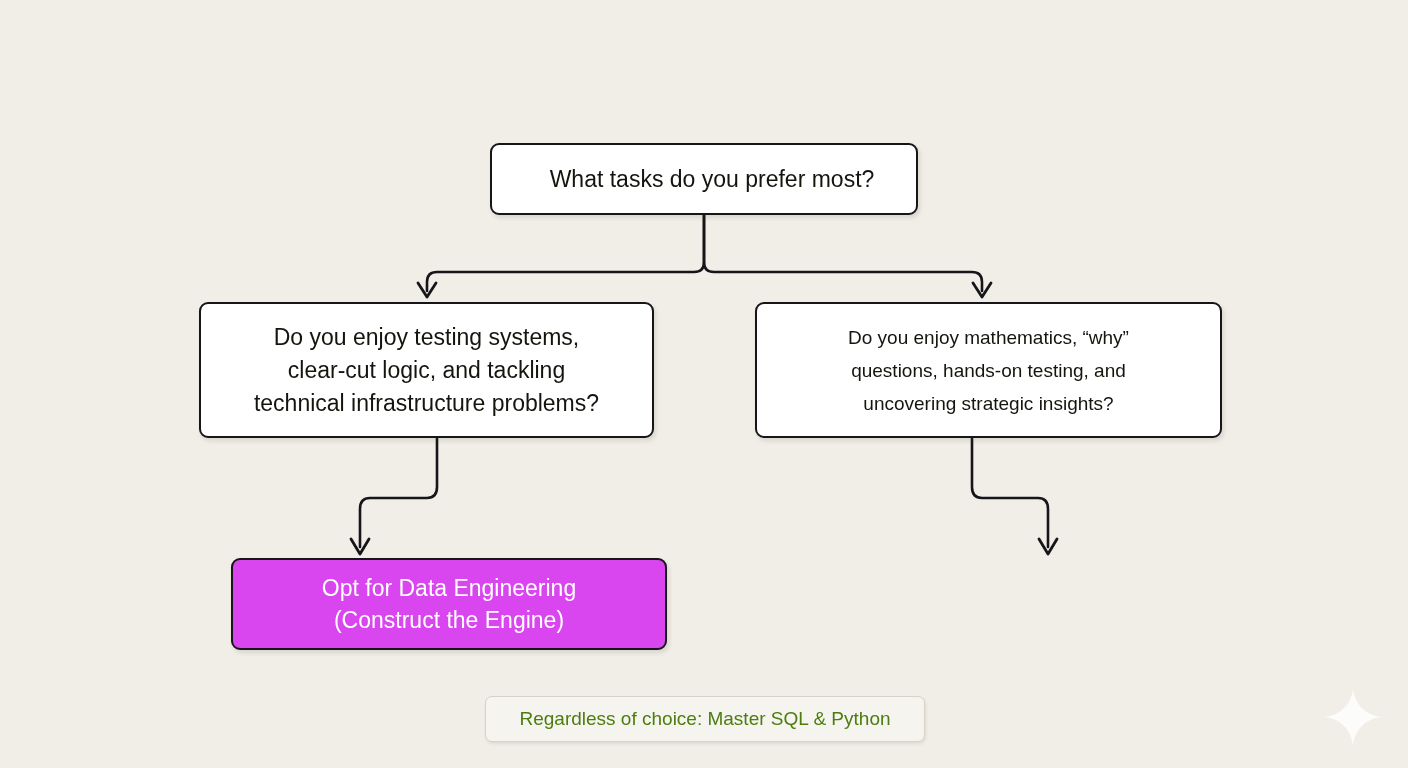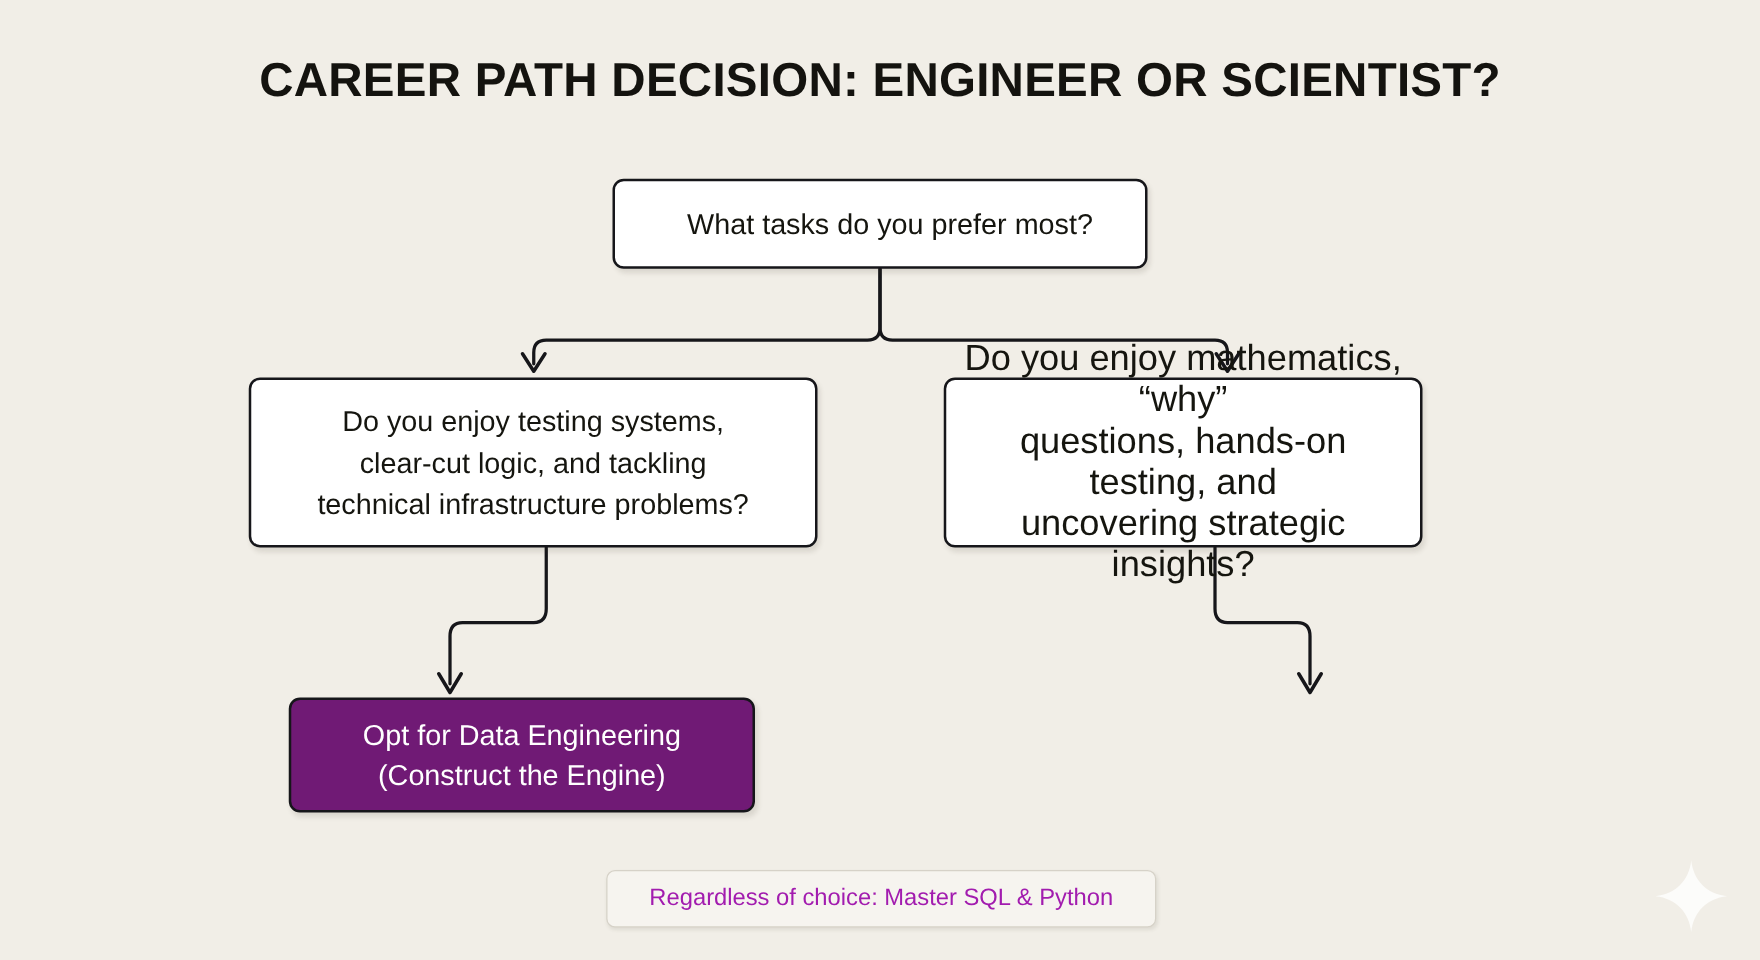--- a/index.html
+++ b/index.html
@@ -90,38 +90,38 @@
     top: 302px;
     width: 455px;
     height: 136px;
     font-size: 23px;
     line-height: 33px;
   }
 
   .node-right {
     left: 755px;
     top: 302px;
-    width: 383px;
+    width: 467px;
     height: 136px;
-    font-size: 29px;
+    font-size: 19px;
     line-height: 33px;
   }
 
   .node-outcome {
     font-size: 23px;
     line-height: 32px;
     color: #ffffff;
   }
 
   .node-blue {
     left: 231px;
     top: 558px;
-    width: 373px;
+    width: 436px;
     height: 92px;
-    background: #701a75;
+    background: #d946ef;
   }
 
   .node-green {
     left: 803px;
     top: 558px;
     width: 375px;
     height: 92px;
     background: #38a05b;
   }
 
@@ -138,40 +138,39 @@
     width: 440px;
     height: 46px;
     box-sizing: border-box;
     background: #f6f4ef;
     border: 1.5px solid #d6d2c8;
     border-radius: 7px;
     display: flex;
     align-items: center;
     justify-content: center;
     font-size: 19px;
-    color: #a21caf;
+    color: #4d7c0f;
     box-shadow: 1px 2px 3px rgba(60, 54, 40, 0.10);
   }
 
   
   .sparkle {
     position: absolute;
     left: 1322px;
     top: 686px;
     width: 62px;
     height: 62px;
     opacity: 0.85;
   }
 </style>
 </head>
 <body>
 
 <div id="canvas">
 
-  <div class="title">CAREER PATH DECISION: ENGINEER OR SCIENTIST?</div>
 
   <svg id="edges" viewBox="0 0 1408 768" width="1408" height="768">
 
     <path d="M 704 215 L 704 262 Q 704 272 694 272 L 437 272 Q 427 272 427 282 L 427 291"></path>
     <path class="arrowhead" d="M 418 283 L 427 297 L 436 283"></path>
 
     <path d="M 704 215 L 704 262 Q 704 272 714 272 L 972 272 Q 982 272 982 282 L 982 291"></path>
     <path class="arrowhead" d="M 973 283 L 982 297 L 991 283"></path>
 
     <path d="M 437 438 L 437 487 Q 437 498 427 498 L 370 498 Q 360 498 360 509 L 360 547"></path>

